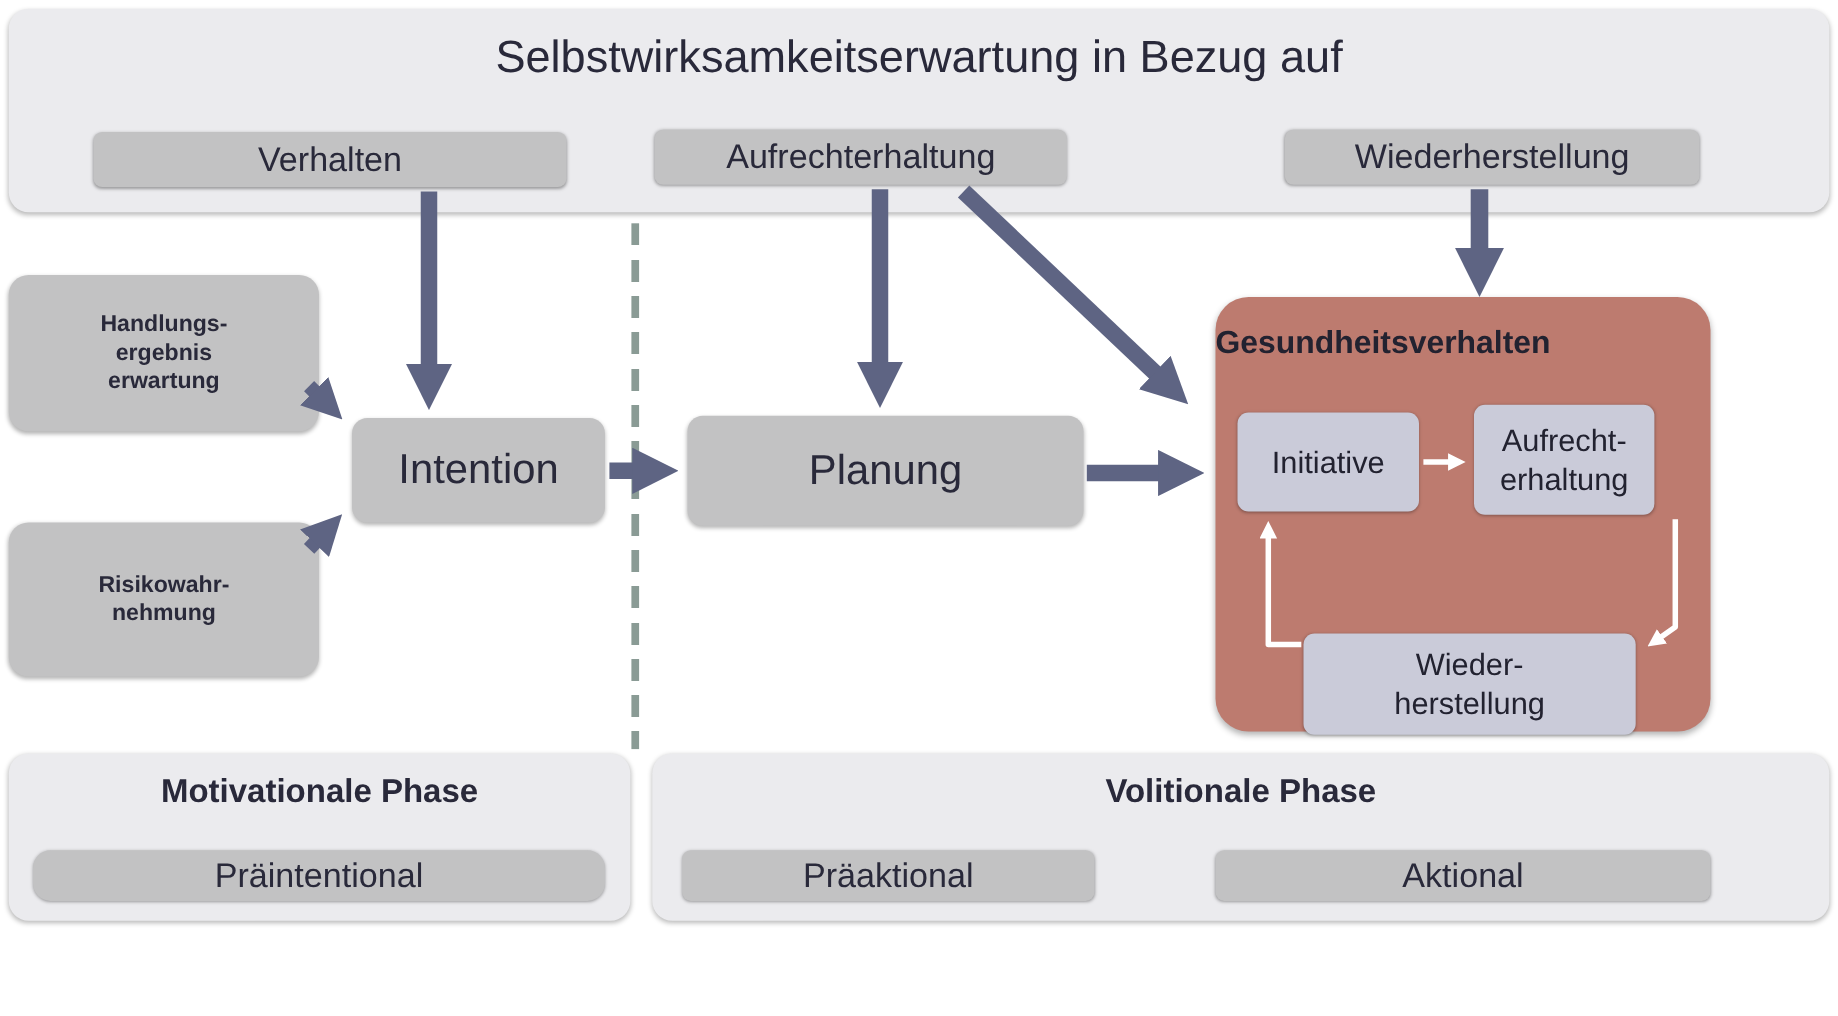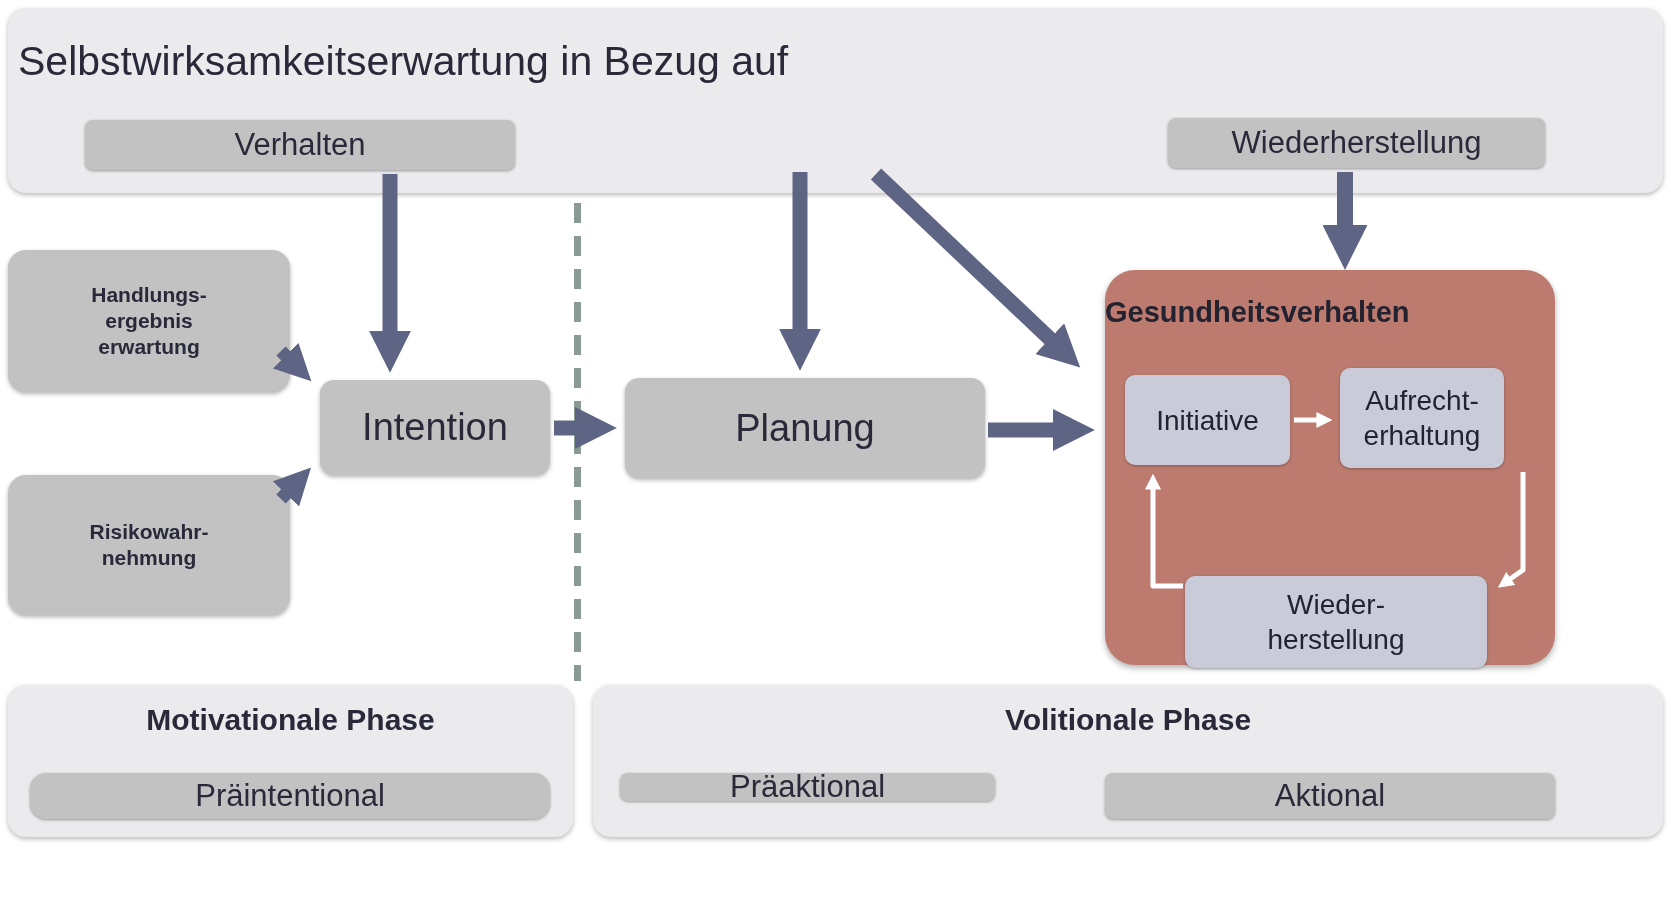--- a/index.html
+++ b/index.html
@@ -19,21 +19,21 @@
     background: var(--panel-bg, #ebebee);
     border-radius: 18px;
     box-shadow: 0 2px 5px rgba(0,0,0,0.28);
   }
   .banner       { left: 8px;   top: 8px;   width: 1655px; height: 185px; }
   .phase-mot    { left: 8px;   top: 685px; width: 565px;  height: 152px; }
   .phase-vol    { left: 593px; top: 685px; width: 1070px; height: 152px; }
 
   .banner-title {
     position: absolute; left: 0; right: 0; top: 20px;
-    margin: 10px; text-align: left;
+    margin: 0; text-align: center;
     font-size: 41px; font-weight: 400; color: var(--text-dark, #29293a);
   }
 
   
   .chip, .stage {
     position: absolute;
     background: var(--box-gray, #c2c2c3);
     border-radius: 8px;
     box-shadow: 0 1px 3px rgba(0,0,0,0.35);
     display: flex; align-items: center; justify-content: center;
@@ -93,21 +93,21 @@
   .inner-aufrecht   { left: 235px; top: 98px;  width: 164px; height: 100px; }
   .inner-wieder     { left: 80px;  top: 270px; width: 302px; height: 92px; margin-top: 36px;  }
 
   
   .phase-title {
     position: absolute; left: 0; right: 0; top: 18px;
     text-align: center;
     font-size: 30px; font-weight: 700; color: var(--text-dark, #29293a);
   }
   .stage-praintentional { left: 22px;  top: 88px; width: 520px; height: 46px; border-radius: 16px; }
-  .stage-praaktional    { left: 27px;  top: 88px; width: 375px; height: 28px; }
+  .stage-praaktional    { left: 27px;  top: 88px; width: 375px; height: 46px; }
   .stage-aktional       { left: 512px; top: 88px; width: 450px; height: 46px; }
 
   
   .dashed-line {
     position: absolute;
     left: 574px; top: 203px; width: 7px; height: 478px;
     background: repeating-linear-gradient(
       to bottom,
       var(--dashed-line, #8a9b95) 0 20px,
       transparent 20px 33px);
@@ -122,20 +122,21 @@
   }
 </style>
 </head>
 <body>
 
 <div class="canvas">
 
   <section class="panel banner">
     <h1 class="banner-title">Selbstwirksamkeitserwartung in Bezug auf</h1>
     <div class="chip chip-verhalten">Verhalten</div>
+    <div class="chip chip-aufrecht">Aufrechterhaltung</div>
     <div class="chip chip-wieder">Wiederherstellung</div>
   </section>
 
   <div class="dashed-line"></div>
 
   <div class="node bold-node node-handlungs">Handlungs-
 ergebnis
 erwartung</div>
   <div class="node bold-node node-risiko">Risikowahr-
 nehmung</div>

